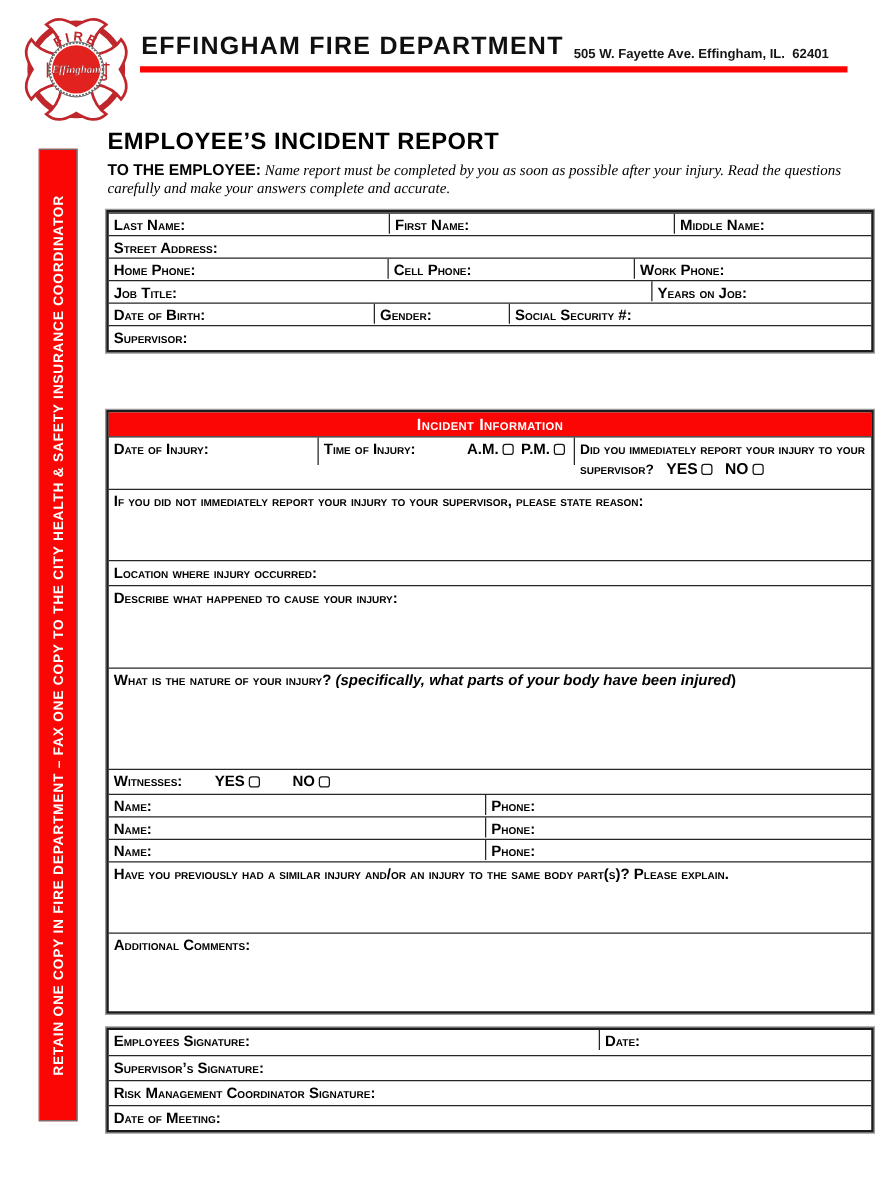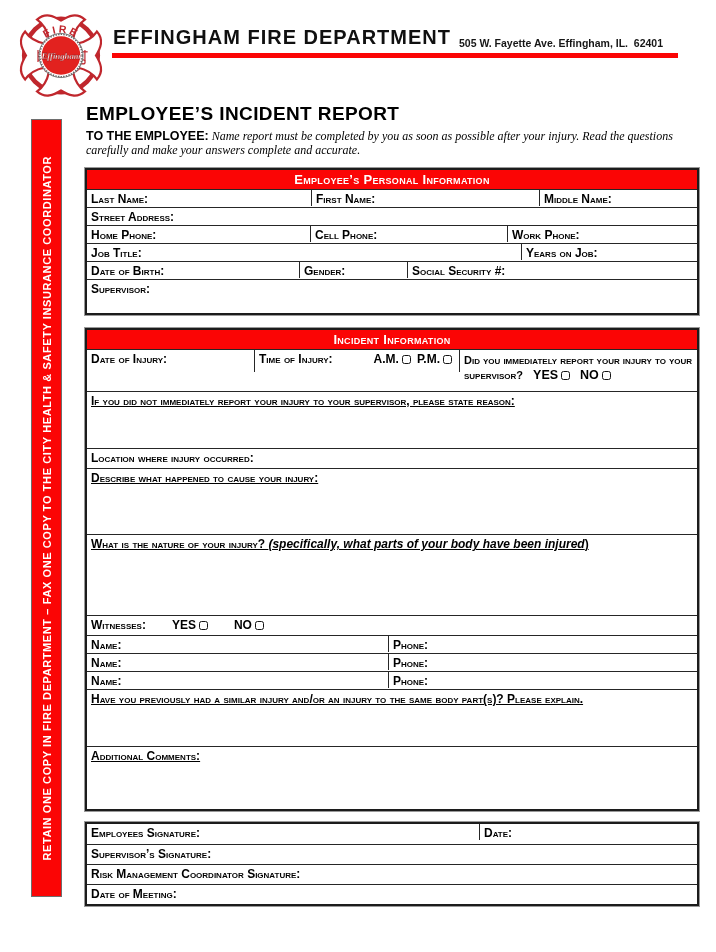--- a/index.html
+++ b/index.html
@@ -24,21 +24,21 @@
   .doc-title { position:absolute; left:86px; top:103px; font-size:19px; font-weight:bold; letter-spacing:0.4px; }
   .intro { position:absolute; left:86px; top:130px; width:592px;
     font-family:"Liberation Serif", serif; font-style:italic; font-size:12px; line-height:13.5px; }
   .intro .to-label { font-family:"Liberation Sans", sans-serif; font-style:normal; font-weight:bold; font-size:12.5px; }
   
   .tbl { position:absolute; width:614px; background:#fff;
     border:2px solid #1c1c1c; box-shadow:0 0 0 1px #999; }
   .sechdr { height:19px; background:#fb0505; color:#fff; text-align:center;
     font-weight:bold; font-size:13px; font-variant:small-caps; line-height:19px; letter-spacing:0.3px; }
   .trow { display:flex; border-top:1.5px solid #262626; align-items:flex-start; }
-  .boxrow { align-items:flex-start;text-decoration:underline; }
+  .boxrow { align-items:flex-start; }
   .cell { padding:2px 3px 0 4px; font-weight:bold; font-size:12px; font-variant:small-caps;
     border-right:1.5px solid #262626; overflow:hidden; }
   .cell:last-child, .cell.noright { border-right:none; }
   .grow { flex:1; }
   .colstack { display:flex; flex-direction:column; border-right:1.5px solid #262626;gap:15px; }
   .subrow { display:flex; }
   .subrow + .subrow { border-top:1.5px solid #262626; }
   .plainb { font-variant:normal; }
   .ital { font-style:italic; }
   .cb { display:inline-block; width:9px; height:9px; background:#fff;
@@ -97,21 +97,20 @@
   <div class="red-rule"></div>
 
   <div class="side-bar">
     <div class="side-text">RETAIN ONE COPY IN FIRE DEPARTMENT – FAX ONE COPY TO THE CITY HEALTH &amp; SAFETY INSURANCE COORDINATOR</div>
   </div>
 
   <div class="doc-title">EMPLOYEE’S INCIDENT REPORT</div>
   <p class="intro"><span class="to-label">TO THE EMPLOYEE:</span> <span>Name report must be completed by you as soon as possible after your injury.  Read the questions carefully and make your answers complete and accurate.</span></p>
 
   <div class="tbl" style="left:85px; top:168px;">
-    <div class="sechdr">Employee’s Personal Information</div>
     <div class="trow" style="height:18px">
       <div class="cell" style="width:225px"><span>Last Name:</span></div>
       <div class="cell" style="width:228px"><span>First Name:</span></div>
       <div class="cell grow"><span>Middle Name:</span></div>
     </div>
     <div class="trow" style="height:18px">
       <div class="cell grow"><span>Street Address:</span></div>
     </div>
     <div class="trow" style="height:18px">
       <div class="cell" style="width:224px"><span>Home Phone:</span></div>
@@ -120,21 +119,21 @@
     </div>
     <div class="trow" style="height:18px">
       <div class="cell" style="width:435px"><span>Job Title:</span></div>
       <div class="cell grow"><span>Years on Job:</span></div>
     </div>
     <div class="trow" style="height:18px">
       <div class="cell" style="width:213px"><span>Date of Birth:</span></div>
       <div class="cell" style="width:108px"><span>Gender:</span></div>
       <div class="cell grow"><span>Social Security #:</span></div>
     </div>
-    <div class="trow" style="height:34px">
+    <div class="trow" style="height:20px">
       <div class="cell grow"><span>Supervisor:</span></div>
     </div>
   </div>
 
   <div class="tbl" style="left:85px; top:328px;">
     <div class="sechdr">Incident Information</div>
 
     <div class="trow" style="height:42px">
       <div class="colstack" style="width:373px">
         <div class="subrow" style="height:22px">

